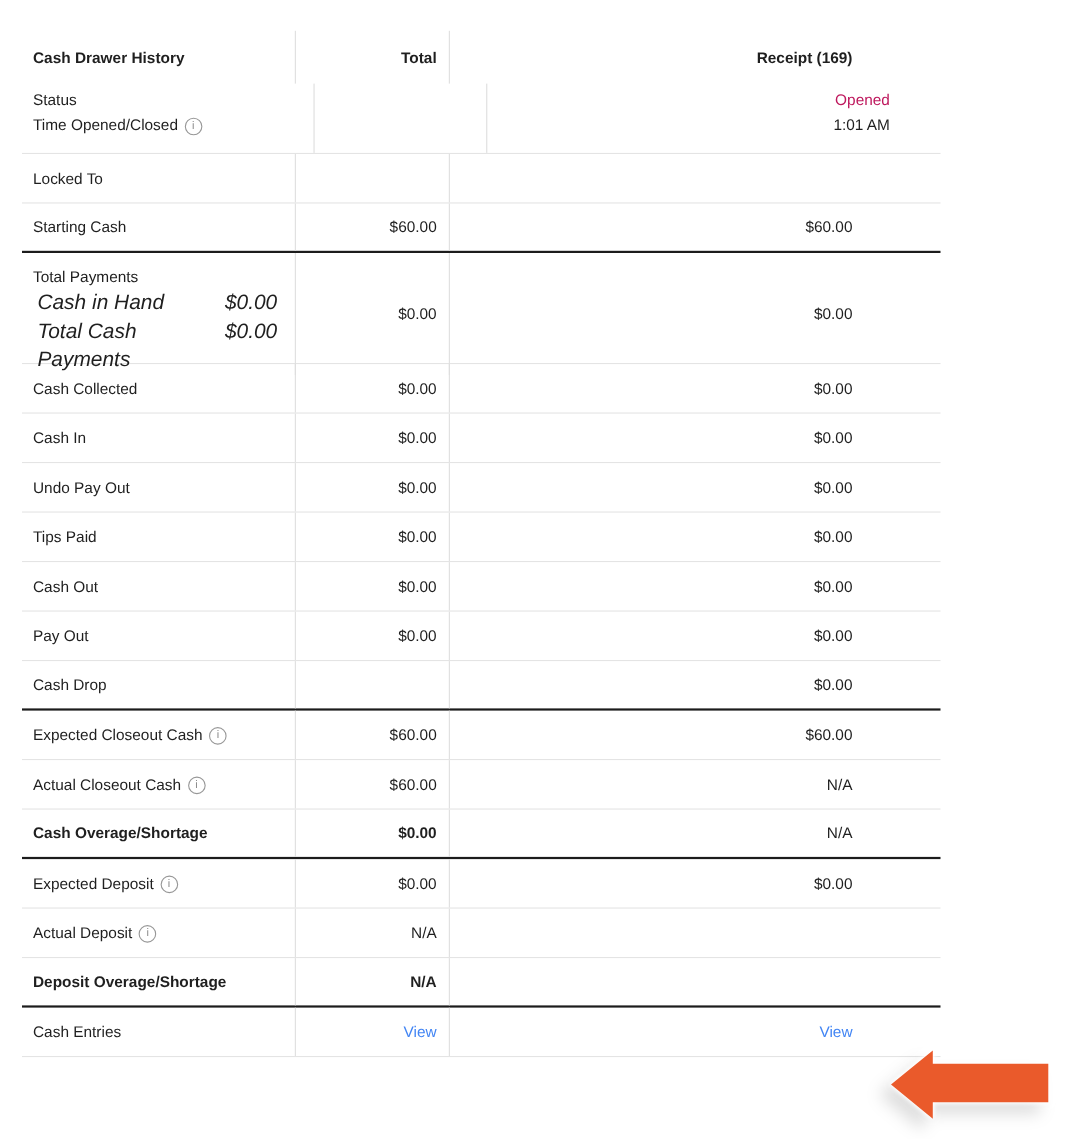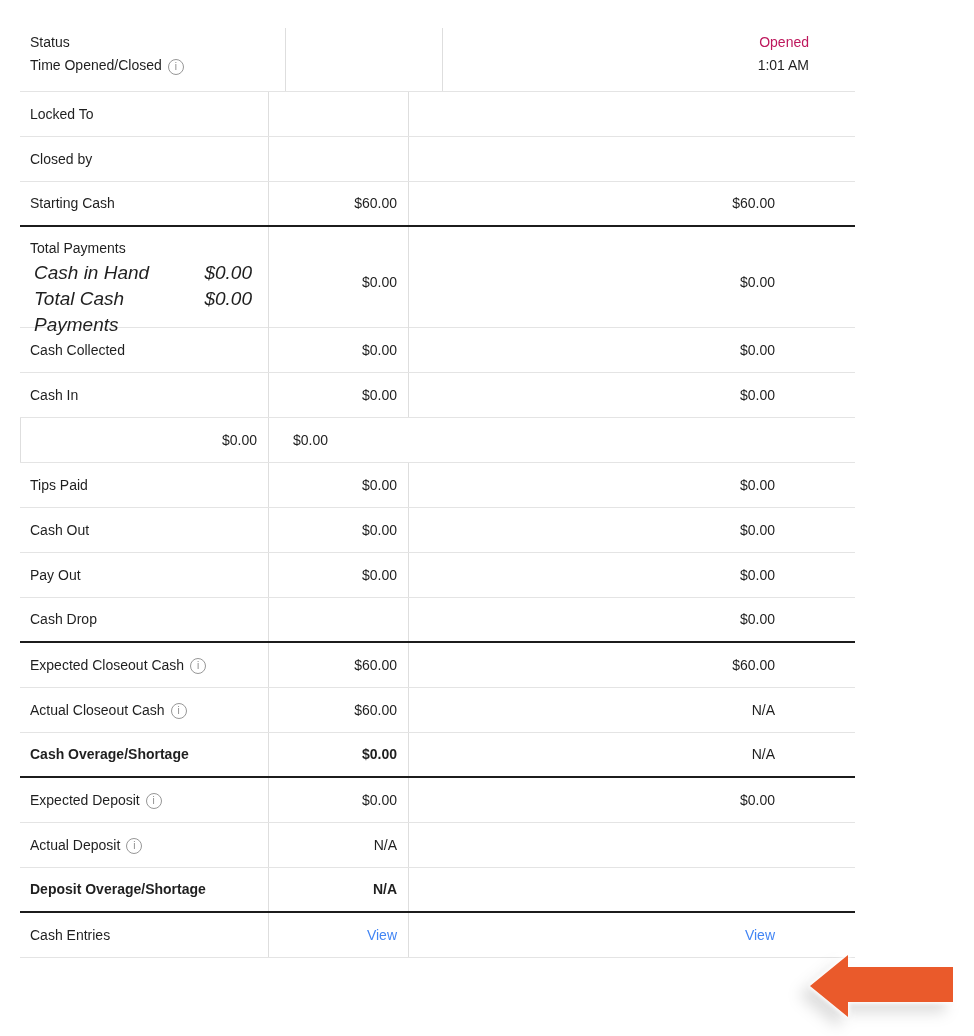--- a/index.html
+++ b/index.html
@@ -50,41 +50,45 @@
 
   .arrow-svg{position:absolute;left:804px;top:949px;
              filter:drop-shadow(0 0 2px #fff) drop-shadow(0 0 2px #fff)
                     drop-shadow(-9px 9px 7px rgba(0,0,0,0.13));}
 </style>
 </head>
 <body>
 
 <div class="stage">
   <div class="tbl" id="tbl">
+      <div class="row h-head nb">
+        <div class="cell c-label">
+          <span class="hdr">Cash Drawer History</span>
+        </div>
+        <div class="cell c-total">
+          <span class="hdr">Total</span>
+        </div>
+        <div class="cell c-receipt">
+          <span class="hdr">Receipt (169)</span>
+        </div>
+      </div>
       <div class="row h-status">
         <div class="cell c-label col">
           <div class="lbl-line">Status</div>
           <div class="lbl-line">Time Opened/Closed<span class="info">i</span></div>
         </div>
         <div class="cell c-total"></div>
         <div class="cell c-receipt col">
           <div class="red" style="color: #be185d;">Opened</div>
           <div>1:01 AM</div>
         </div>
       </div>
       <div class="row h-std">
         <div class="cell c-label">
           <div class="lbl-line">Locked To</div>
-        </div>
-        <div class="cell c-total"></div>
-        <div class="cell c-receipt"></div>
-      </div>
-      <div class="row h-std">
-        <div class="cell c-label">
-          <div class="lbl-line">Closed by</div>
         </div>
         <div class="cell c-total"></div>
         <div class="cell c-receipt"></div>
       </div>
       <div class="row h-std thick">
         <div class="cell c-label">
           <div class="lbl-line">Starting Cash</div>
         </div>
         <div class="cell c-total">
           <span>$60.00</span>
@@ -128,20 +132,23 @@
           <div class="lbl-line">Cash In</div>
         </div>
         <div class="cell c-total">
           <span>$0.00</span>
         </div>
         <div class="cell c-receipt">
           <span>$0.00</span>
         </div>
       </div>
       <div class="row h-std">
+        <div class="cell c-label">
+          <div class="lbl-line">Undo Pay Out</div>
+        </div>
         <div class="cell c-total">
           <span>$0.00</span>
         </div>
         <div class="cell c-receipt">
           <span>$0.00</span>
         </div>
       </div>
       <div class="row h-std">
         <div class="cell c-label">
           <div class="lbl-line">Tips Paid</div>

